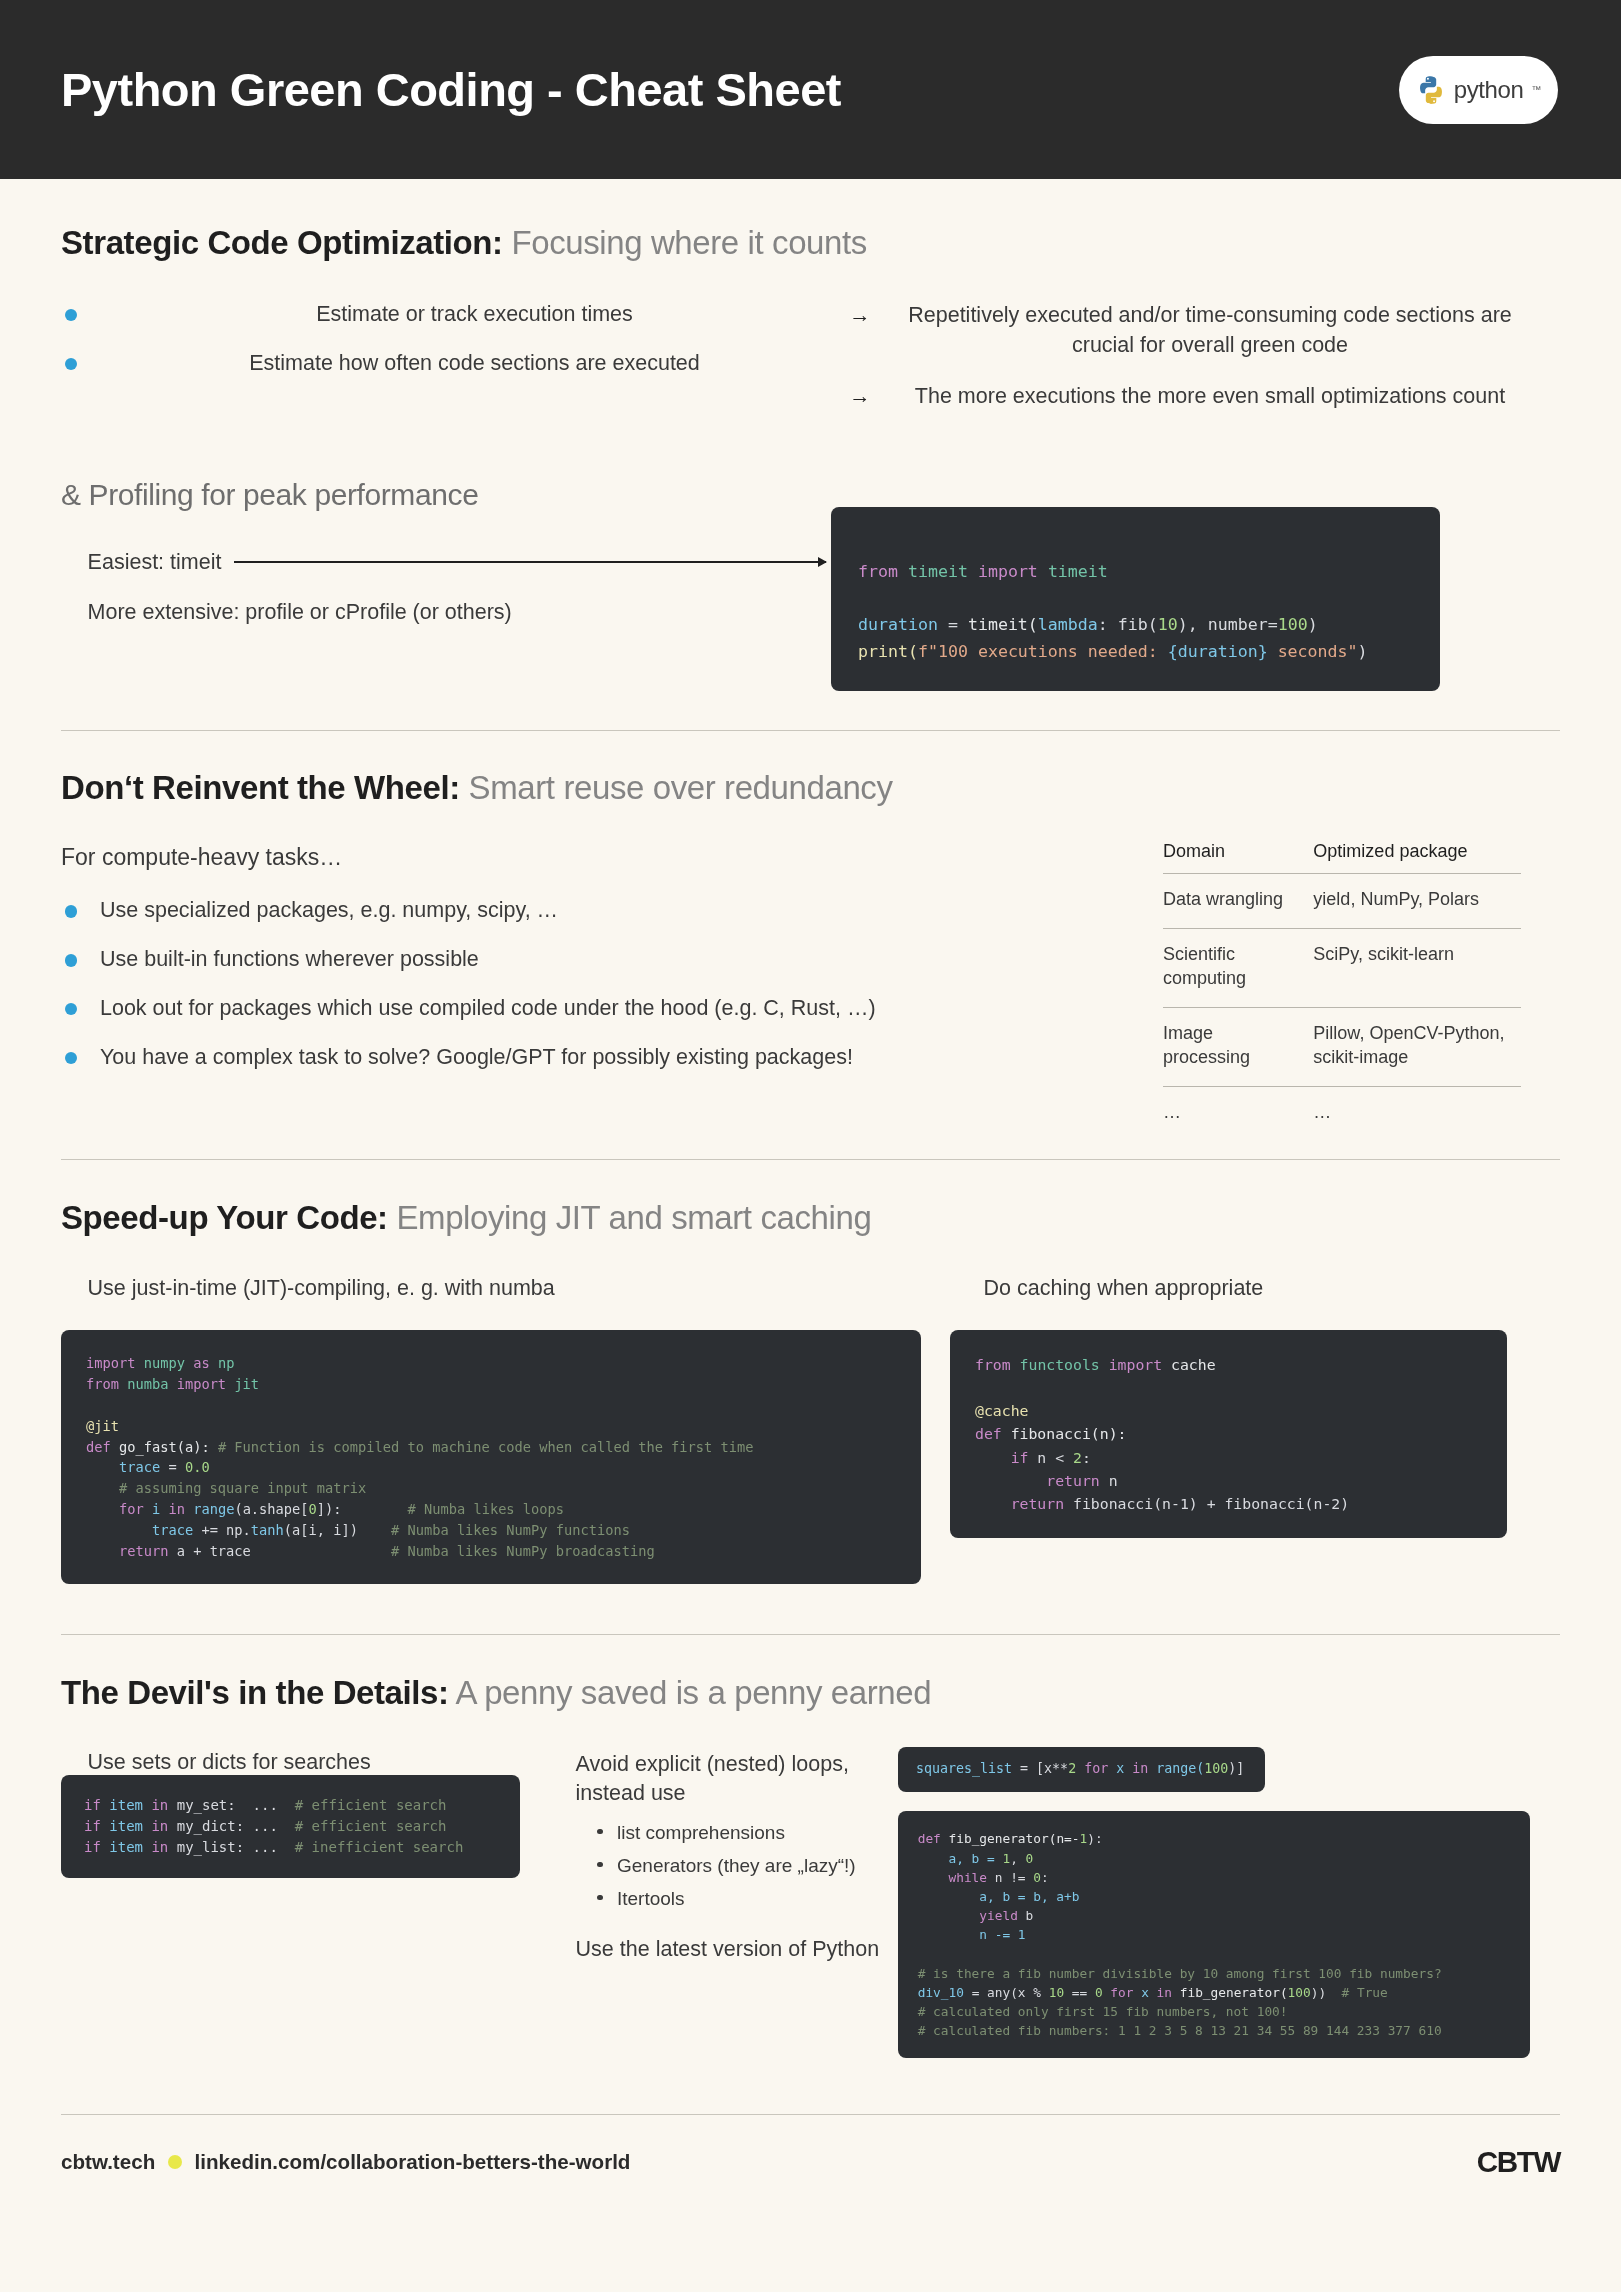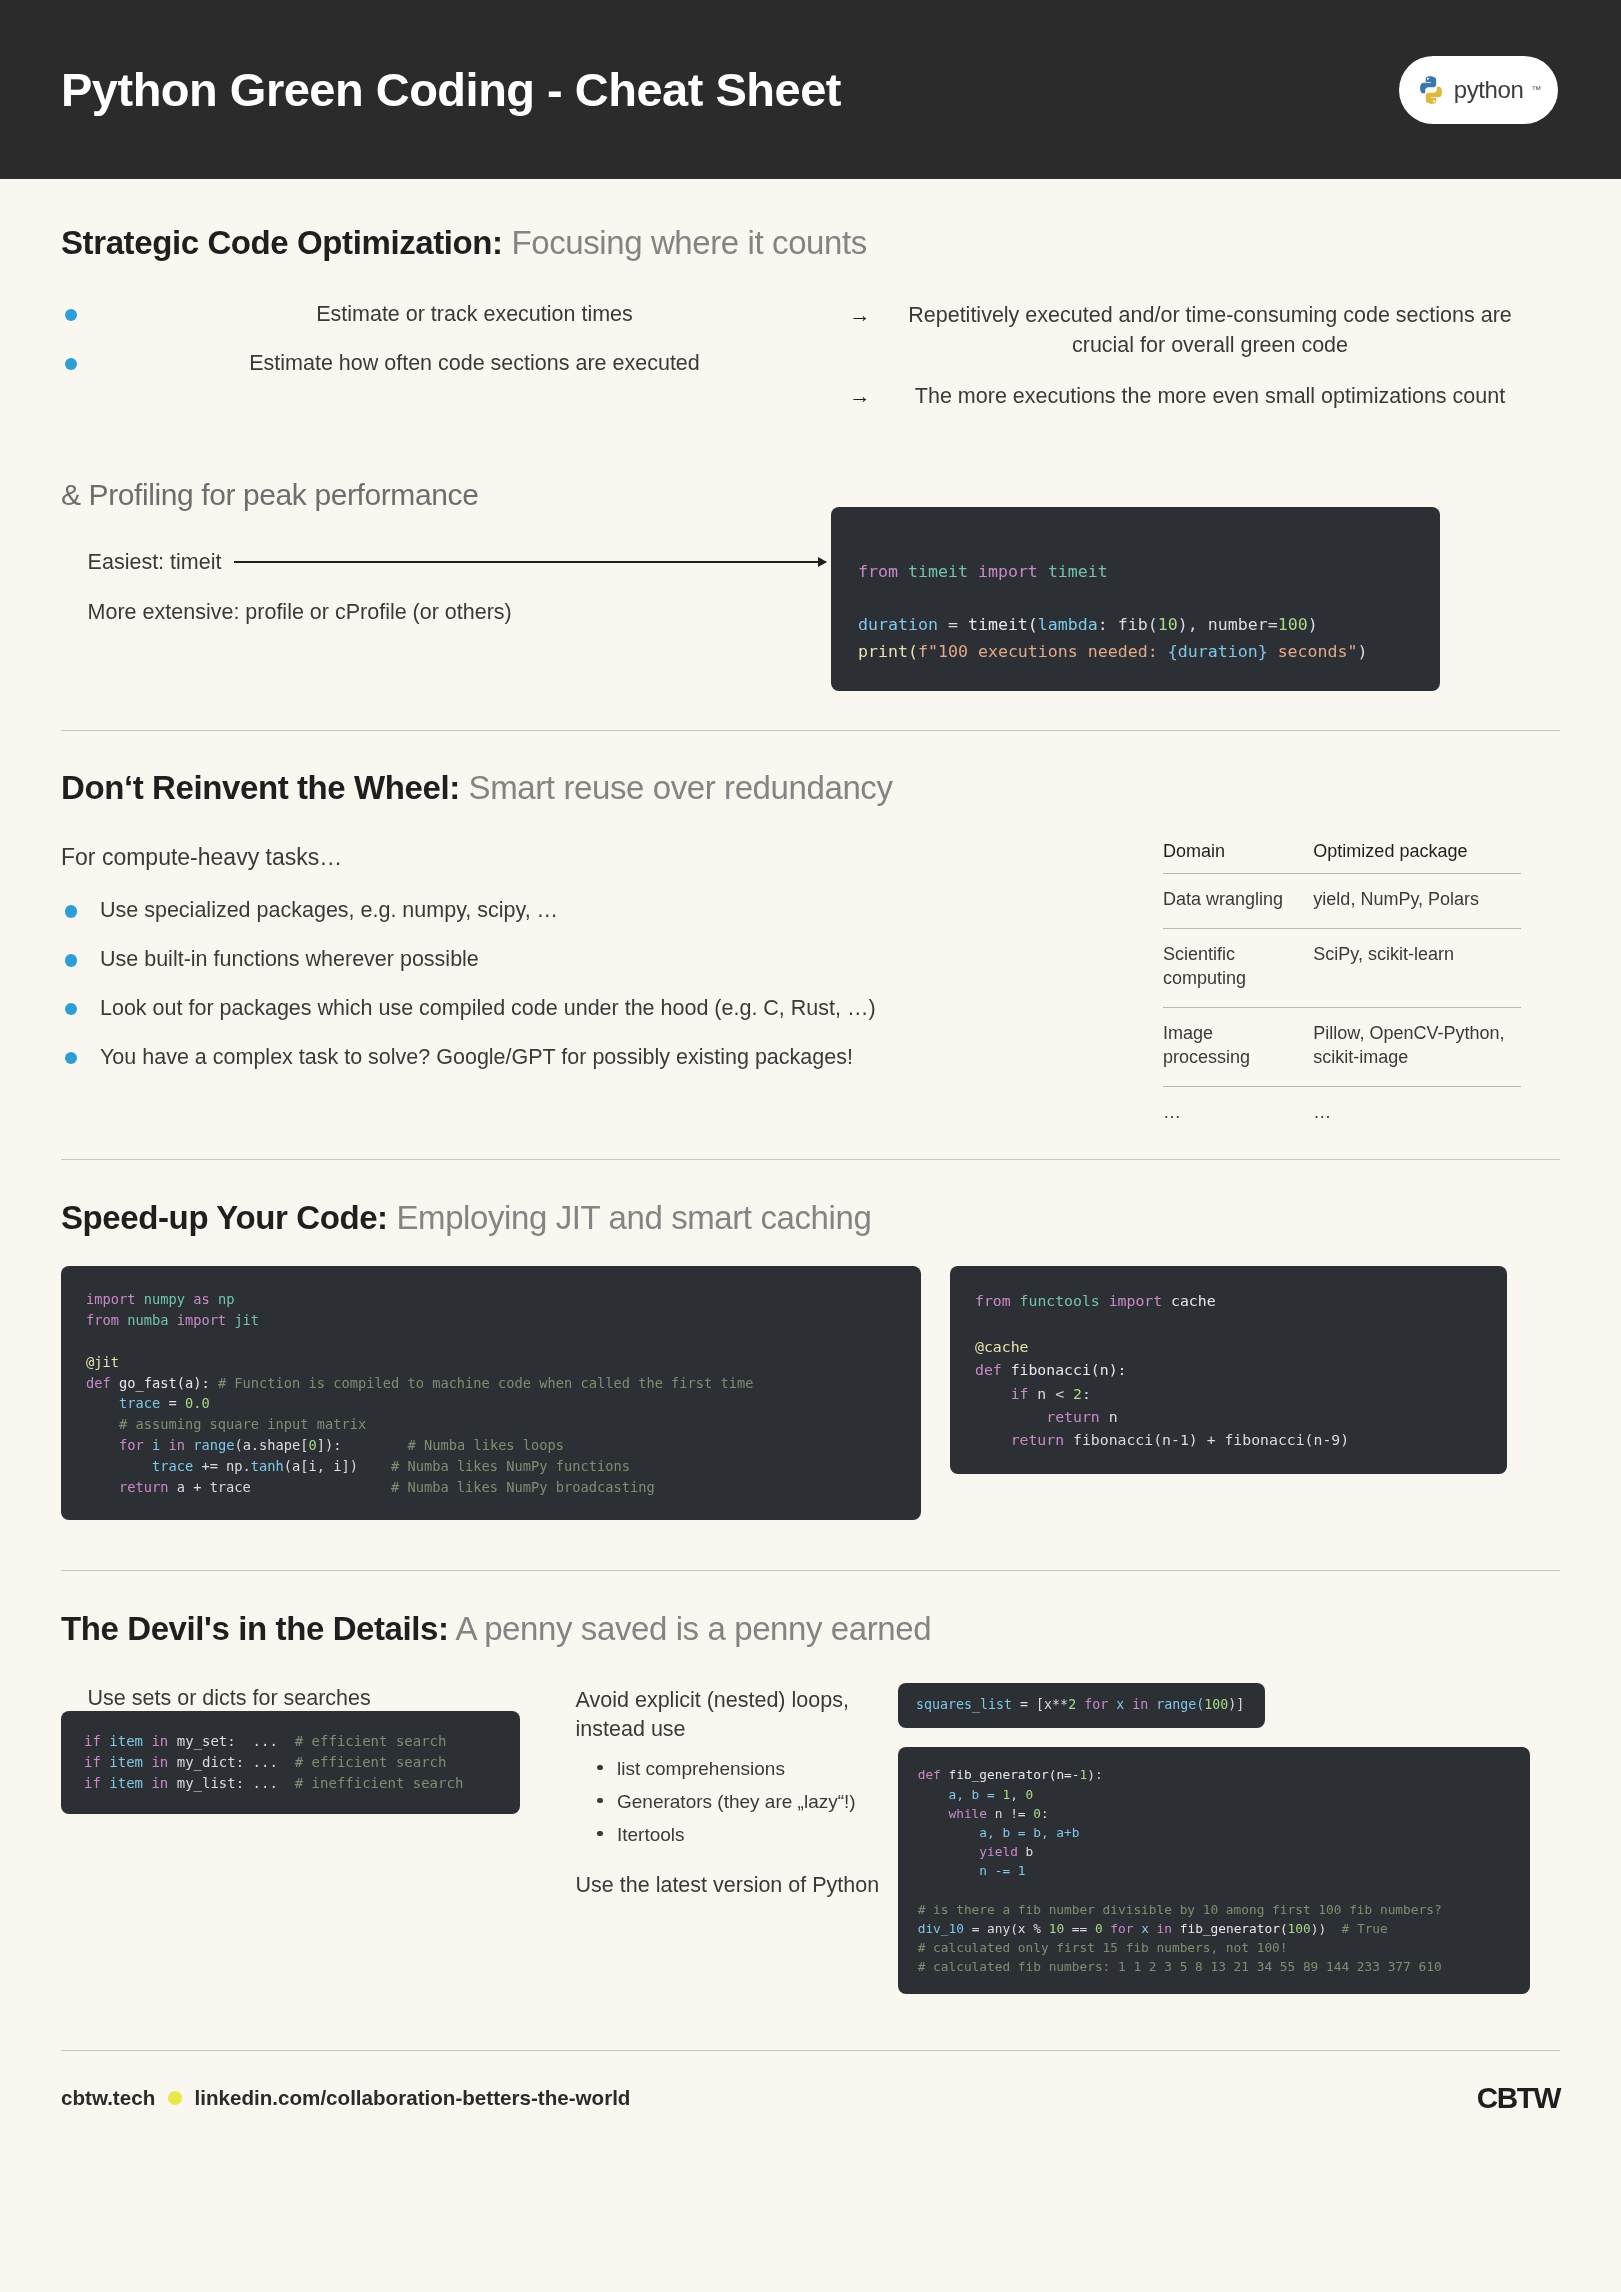--- a/index.html
+++ b/index.html
@@ -336,40 +336,54 @@
     </div>
 
     <div style="height:18px"></div>
     <div class="rule"></div>
     <div style="height:39px"></div>
 
     <div class="sec-title">
       <span>Speed-up Your Code:</span><span class="sub"> Employing JIT and smart caching</span>
     </div>
 
+    <div style="display:flex; margin-top:39px;">
+      <div style="width:896px;">
+        <div style="display:flex; align-items:flex-start; padding-left:3.6px;">
+          <span class="dot" style="position:static; flex:none; margin-right:23px; margin-top:7.2px;"></span>
+          <span style="font-size:21.5px; color:#3a3a3a;">Use just-in-time (JIT)-compiling, e. g. with numba</span>
+        </div>
+      </div>
+      <div style="width:537px;">
+        <div style="display:flex; align-items:flex-start; padding-left:3.6px;">
+          <span class="dot" style="position:static; flex:none; margin-right:23px; margin-top:7.2px;"></span>
+          <span style="font-size:21.5px; color:#3a3a3a;">Do caching when appropriate</span>
+        </div>
+      </div>
+    </div>
 
     <div style="display:flex; margin-top:29px; align-items:flex-start;">
       <div class="code" style="width:860px; padding:23px 25px; font-size:13.7px; line-height:1.52;"><span class="kw">import</span> <span class="mod">numpy</span> <span class="kw">as</span> <span class="mod">np</span>
 <span class="kw">from</span> <span class="mod">numba</span> <span class="kw">import</span> <span class="mod">jit</span>
 
 <span class="deco">@jit</span>
 <span class="kw">def</span> <span class="fn">go_fast(a):</span> <span class="cmt">#&nbsp;Function is compiled to machine code when called the first time</span>
     <span class="var">trace</span> <span class="op">=</span> <span class="num">0.0</span>
     <span class="cmt"># assuming square input matrix</span>
     <span class="kw">for</span> <span class="var">i</span> <span class="kw">in</span> <span class="bi">range</span><span class="op">(a.shape[</span><span class="num">0</span><span class="op">]):</span>        <span class="cmt"># Numba likes loops</span>
         <span class="var">trace</span> <span class="op">+= np.</span><span class="bi">tanh</span><span class="op">(a[i, i])</span>    <span class="cmt"># Numba likes NumPy functions</span>
     <span class="kw">return</span> <span class="op">a + trace</span>                 <span class="cmt"># Numba likes NumPy broadcasting</span></div>
 
       <div class="code" style="width:557px; margin-left:29px; padding:23px 25px; font-size:14.8px; line-height:1.56;"><span class="kw">from</span> <span class="mod">functools</span> <span class="kw">import</span> <span class="fn">cache</span>
 
 <span class="deco">@cache</span>
 <span class="kw">def</span><span class="fn"> fibonacci(n):</span>
 <span class="kw">    if</span><span class="op"> n &lt; </span><span class="num">2</span><span class="op">:</span>
 <span class="kw">        return</span><span class="op"> n</span>
-<span class="kw">    return</span><span class="op"> fibonacci(n-1) + fibonacci(n-9)</span></div>
+<span class="kw">    return</span><span class="op"> fibonacci(n-1) + fibonacci(n-2)</span></div>
     </div>
 
     <div style="height:50px"></div>
     <div class="rule"></div>
     <div style="height:39px"></div>
 
     <div class="sec-title">
       <span>The Devil's in the Details:</span><span class="sub"> A penny saved is a penny earned</span>
     </div>
 

